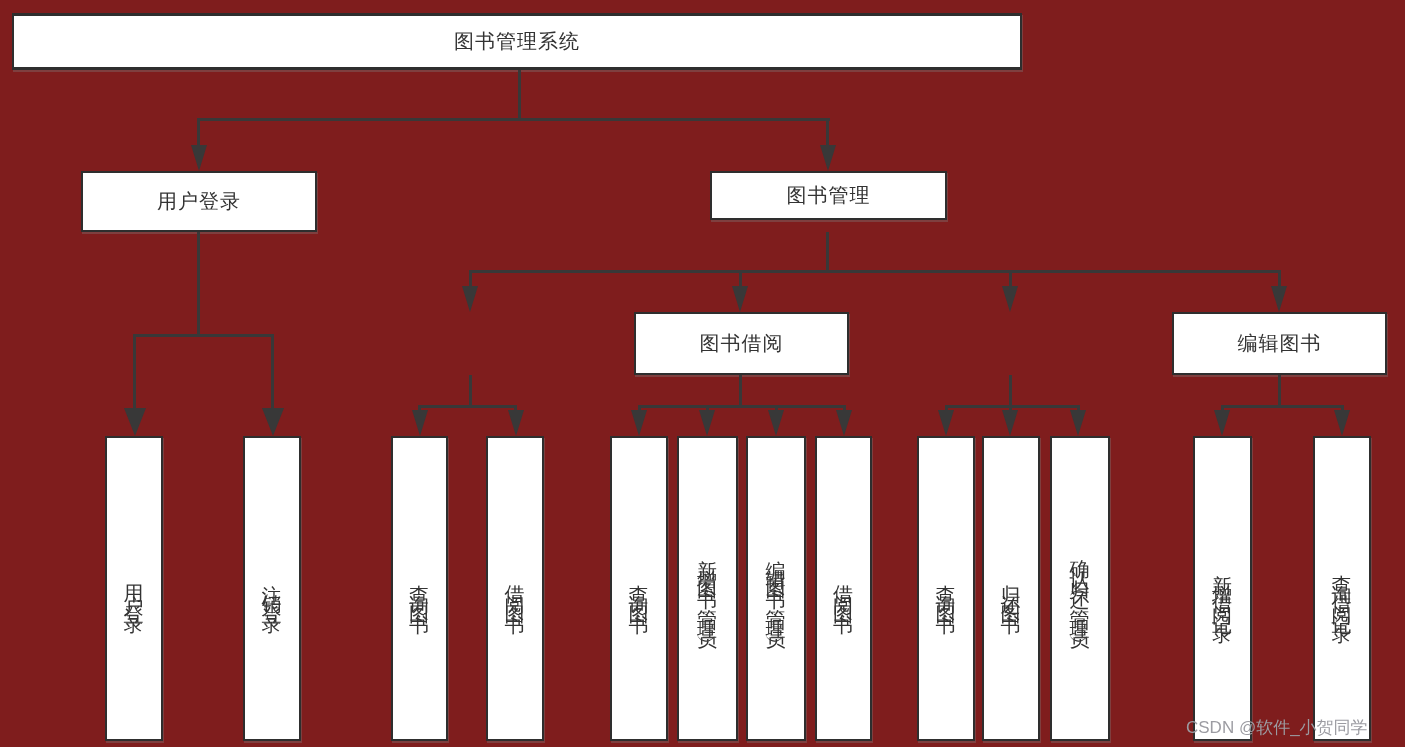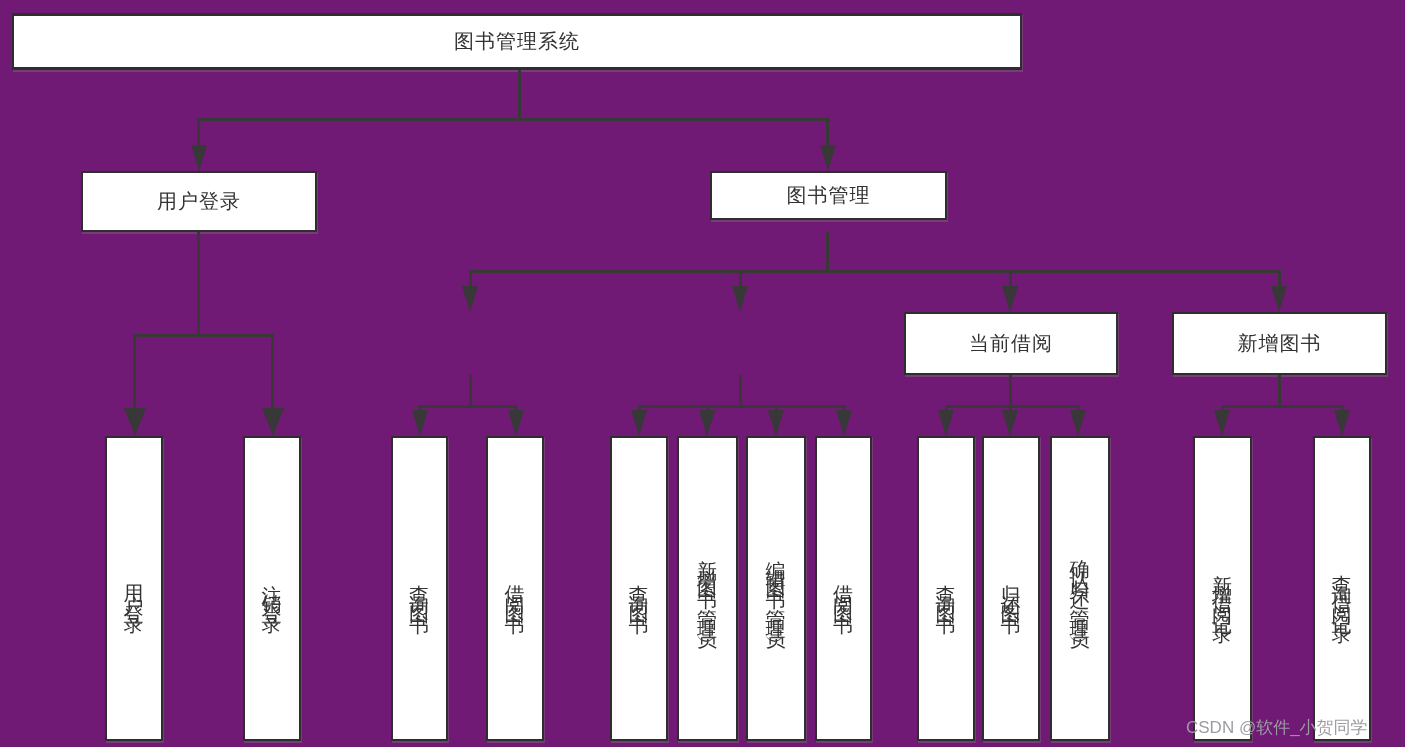--- a/index.html
+++ b/index.html
@@ -1,19 +1,19 @@
 <!DOCTYPE html>
 <html><head>
 <meta charset="utf-8">
 <style>
   html,body{margin:0;padding:0;background:#ffffff;}
   #canvas{
     position:relative;
     width:1405px;height:747px;
-    background:#701a75;
+    background:#7f1d1d;
     font-family:"Liberation Sans","DejaVu Sans",sans-serif;
     color:#333333;
     overflow:hidden;
   }
   
   .node{
     position:absolute;
     box-sizing:border-box;
     border:2px solid #2e2e2e;
     background:#ffffff;
@@ -93,25 +93,25 @@
   <div class="hl" style="left:469px;top:270px;width:812px"></div>
   <div class="vl" style="left:469px;top:270px;height:18px"></div>
   <div class="arrow" style="left:462px;top:286px"></div>
   <div class="vl" style="left:739px;top:270px;height:18px"></div>
   <div class="arrow" style="left:732px;top:286px"></div>
   <div class="vl" style="left:1009px;top:270px;height:18px"></div>
   <div class="arrow" style="left:1002px;top:286px"></div>
   <div class="vl" style="left:1278px;top:270px;height:18px"></div>
   <div class="arrow" style="left:1271px;top:286px"></div>
 
-  <div class="node" style="left:904px;top:312px;width:214px;height:63px">
-    <span class="label">当前借阅</span>
+  <div class="node" style="left:634px;top:312px;width:215px;height:63px">
+    <span class="label">图书借阅</span>
   </div>
   <div class="node" style="left:1172px;top:312px;width:215px;height:63px">
-    <span class="label">新增图书</span>
+    <span class="label">编辑图书</span>
   </div>
 
   <div class="vl" style="left:469px;top:375px;height:32px"></div>
   <div class="hl" style="left:418px;top:405px;width:99px"></div>
   <div class="vl" style="left:418px;top:405px;height:8px"></div>
   <div class="arrow" style="left:412px;top:410px"></div>
   <div class="vl" style="left:514px;top:405px;height:8px"></div>
   <div class="arrow" style="left:508px;top:410px"></div>
 
   <div class="vl" style="left:739px;top:375px;height:32px"></div>

